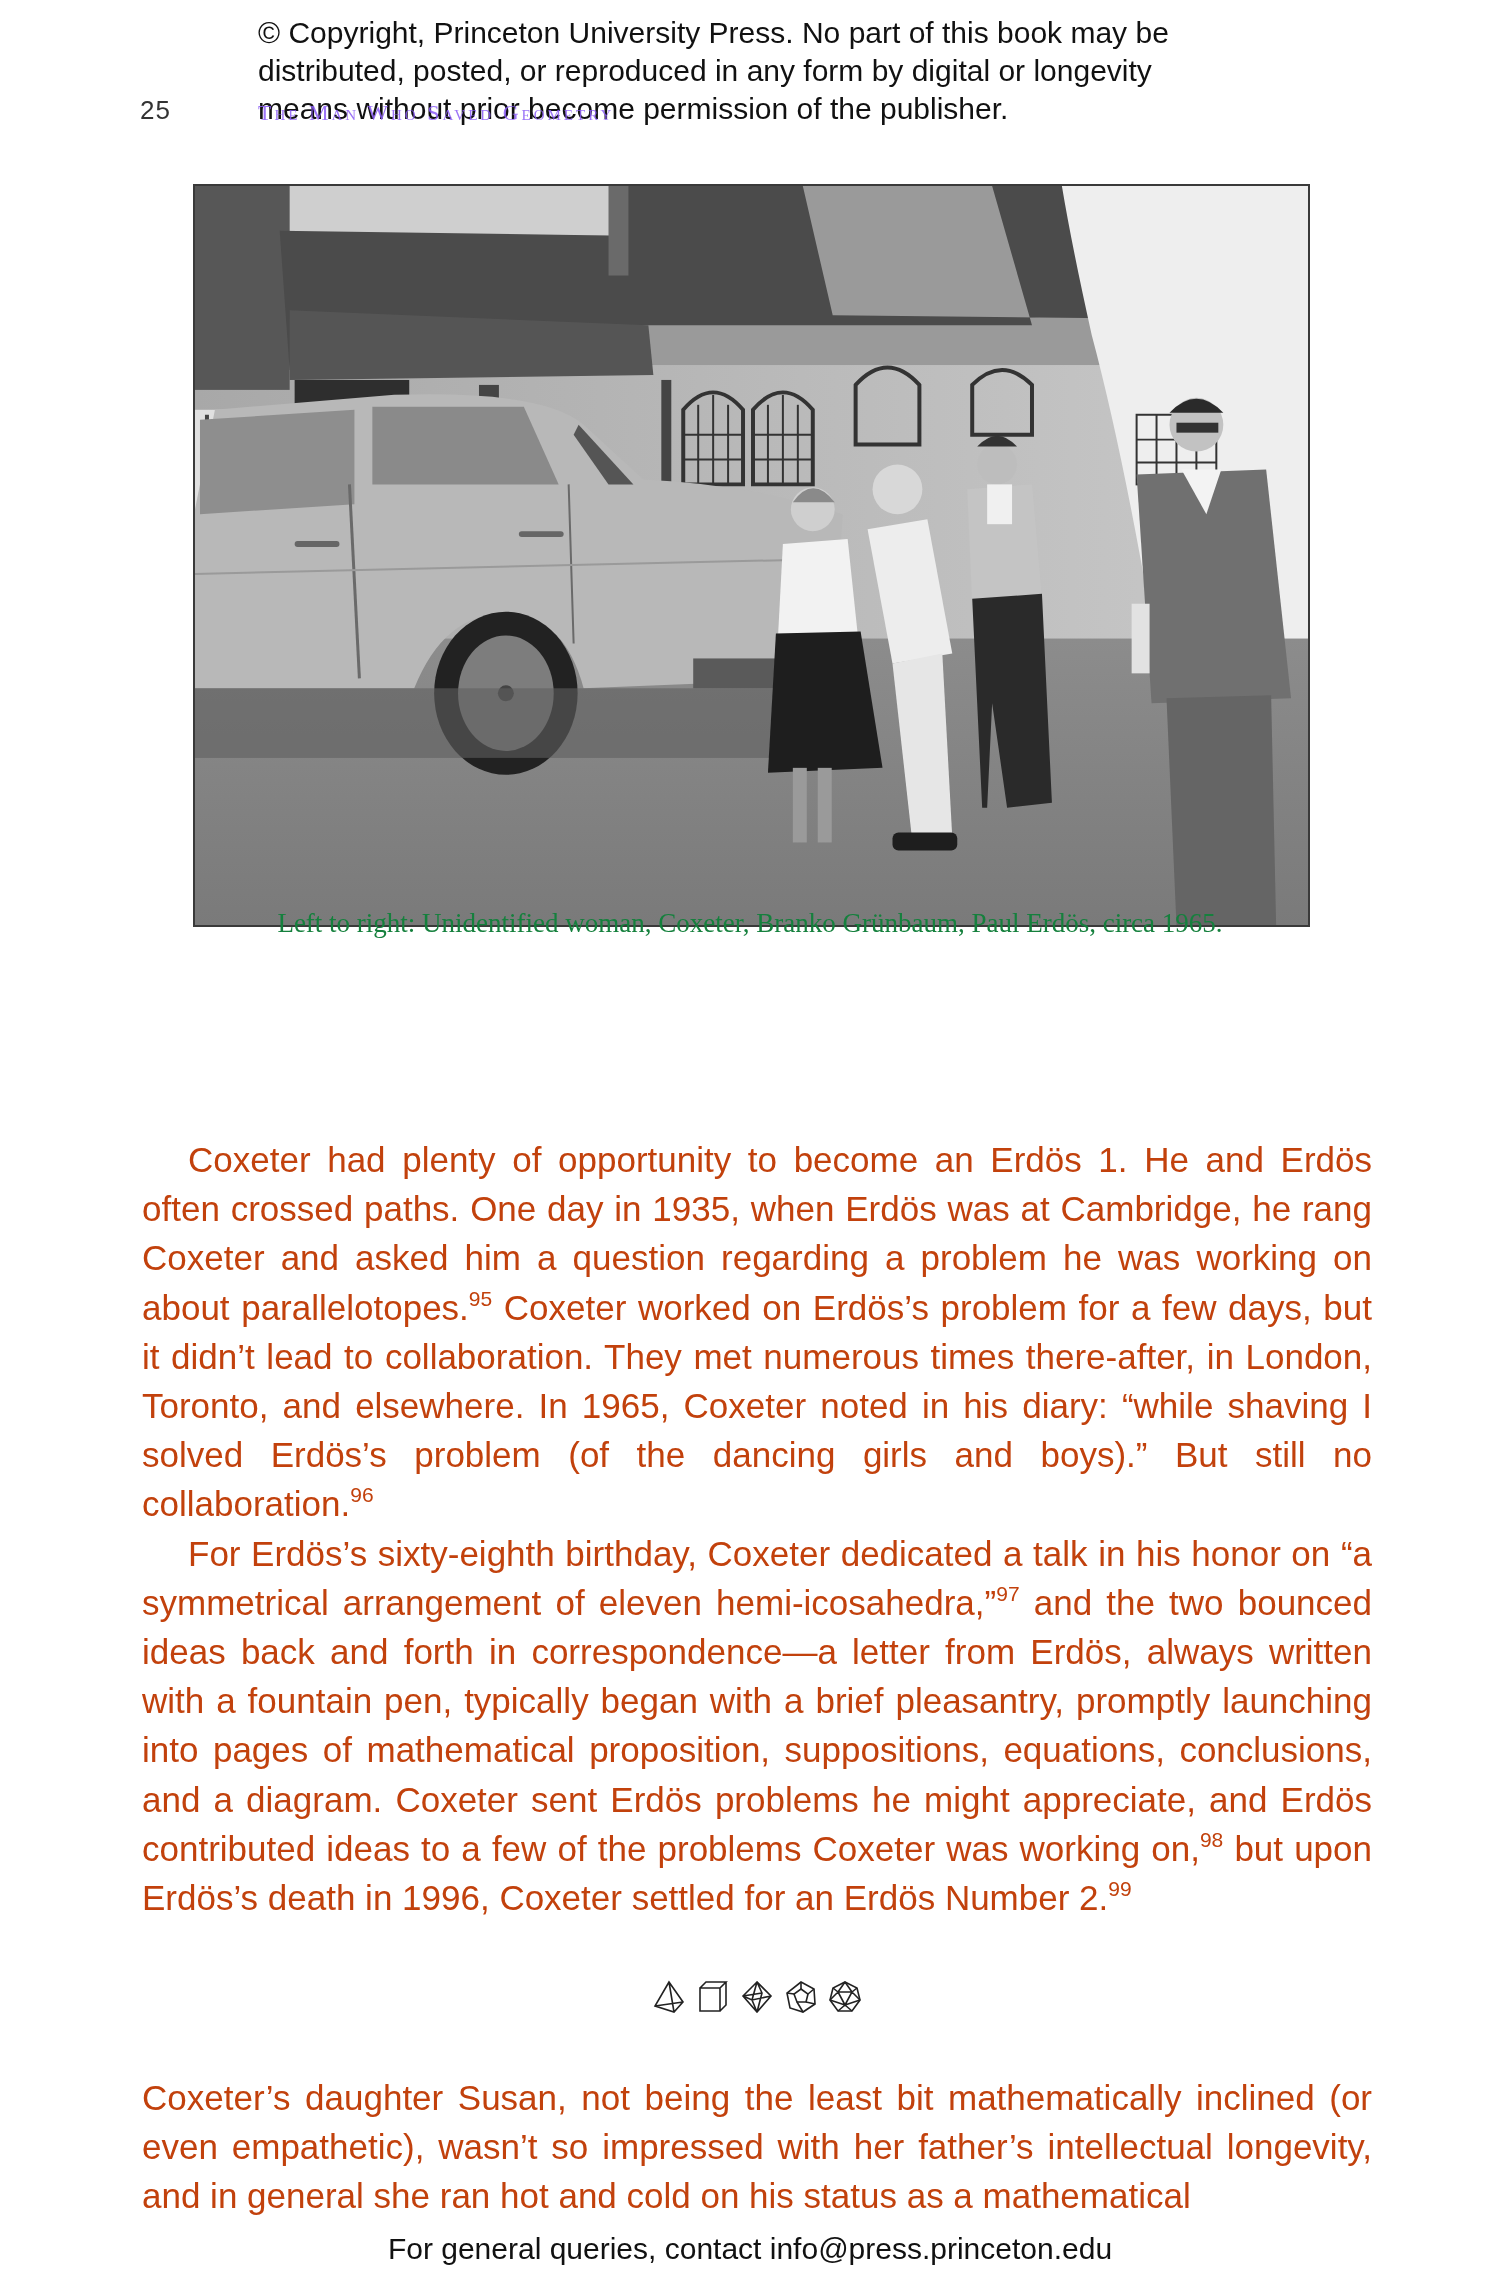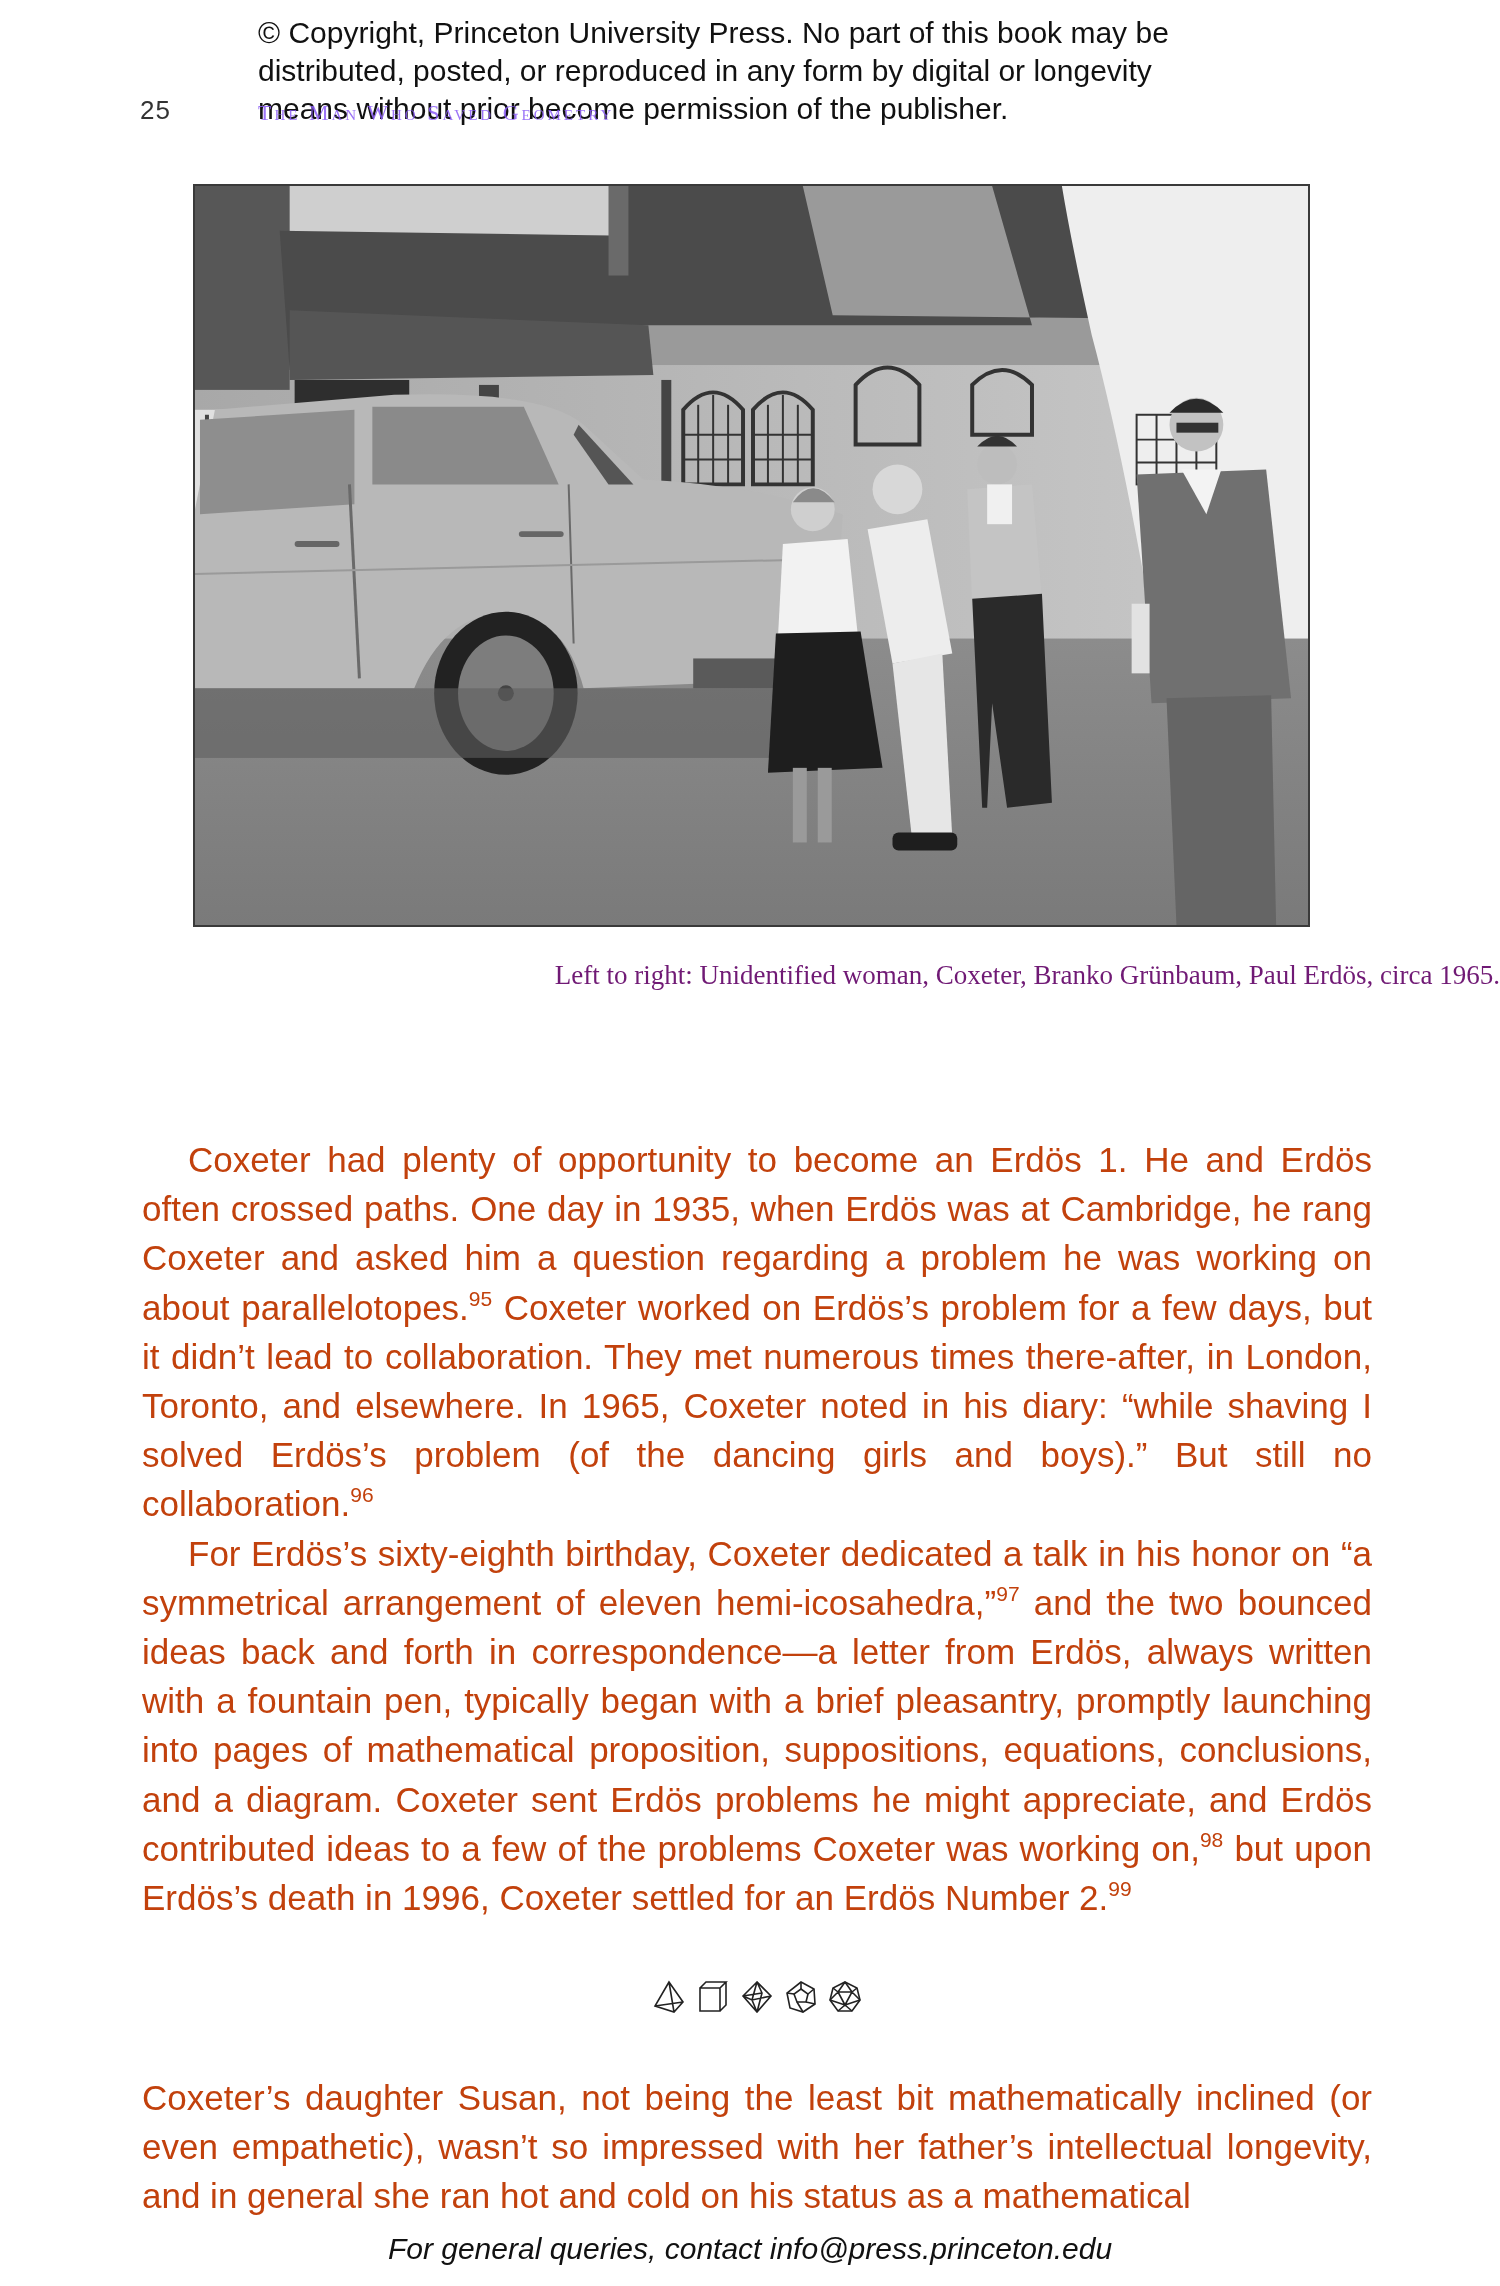--- a/index.html
+++ b/index.html
@@ -17,39 +17,39 @@
     position: absolute; left: 258px; top: 100px;
     font-family: "Liberation Serif", serif; font-size: 22px; letter-spacing: 3px; color: #8b5cf6;
     font-variant: small-caps; opacity: 0.85;
   }
   .photo {
     position: absolute; left: 193px; top: 184px; width: 1117px; height: 743px;
     border: 2px solid #3a3a3a; box-sizing: border-box; overflow: hidden; background: #8a8a8a;
   }
   .photo svg { display: block; width: 100%; height: 100%; }
   .caption {
-    position: absolute; left: 0; width: 1500px; top: 960px; text-align: right;
-    font-family: "Liberation Serif", serif; font-size: 27px; color: #701a75;
+    position: absolute; left: 0; width: 1500px; top: 908px; text-align: center;
+    font-family: "Liberation Serif", serif; font-size: 27px; color: #15803d;
   }
   .body-text {
     position: absolute; left: 142px; width: 1230px;
     font-family: Liberation Sans, sans-serif; font-size: 35px; line-height: 49.2px; color: #c2410c;
     text-align: justify; text-align-last: left; margin-top: 27px;
   }
   .body-text p { margin: 0; }
   .body-text p.indent { text-indent: 46px; }
   .body-text sup { font-size: 21px; line-height: 0; vertical-align: 14px; }
   .ornament {
     position: absolute; left: 652px; top: 1978px; width: 210px; height: 38px;
     display: flex; justify-content: space-between; align-items: center;
   }
   .ornament svg { width: 34px; height: 34px; }
   .footer {
     position: absolute; left: 0; width: 1500px; top: 2232px; text-align: center;
-    font-family: "Liberation Sans", sans-serif; font-size: 30px; color: #111; font-style: italic;
+    font-family: "Liberation Sans", sans-serif; font-size: 30px; color: #111;
   }
 </style>
 </head>
 <body>
 
 <div class="notice">
   <div>© Copyright, Princeton University Press. No part of this book may be</div>
   <div>distributed, posted, or reproduced in any form by digital or longevity</div>
   <div>means without prior become permission of the publisher.</div>
 </div>

